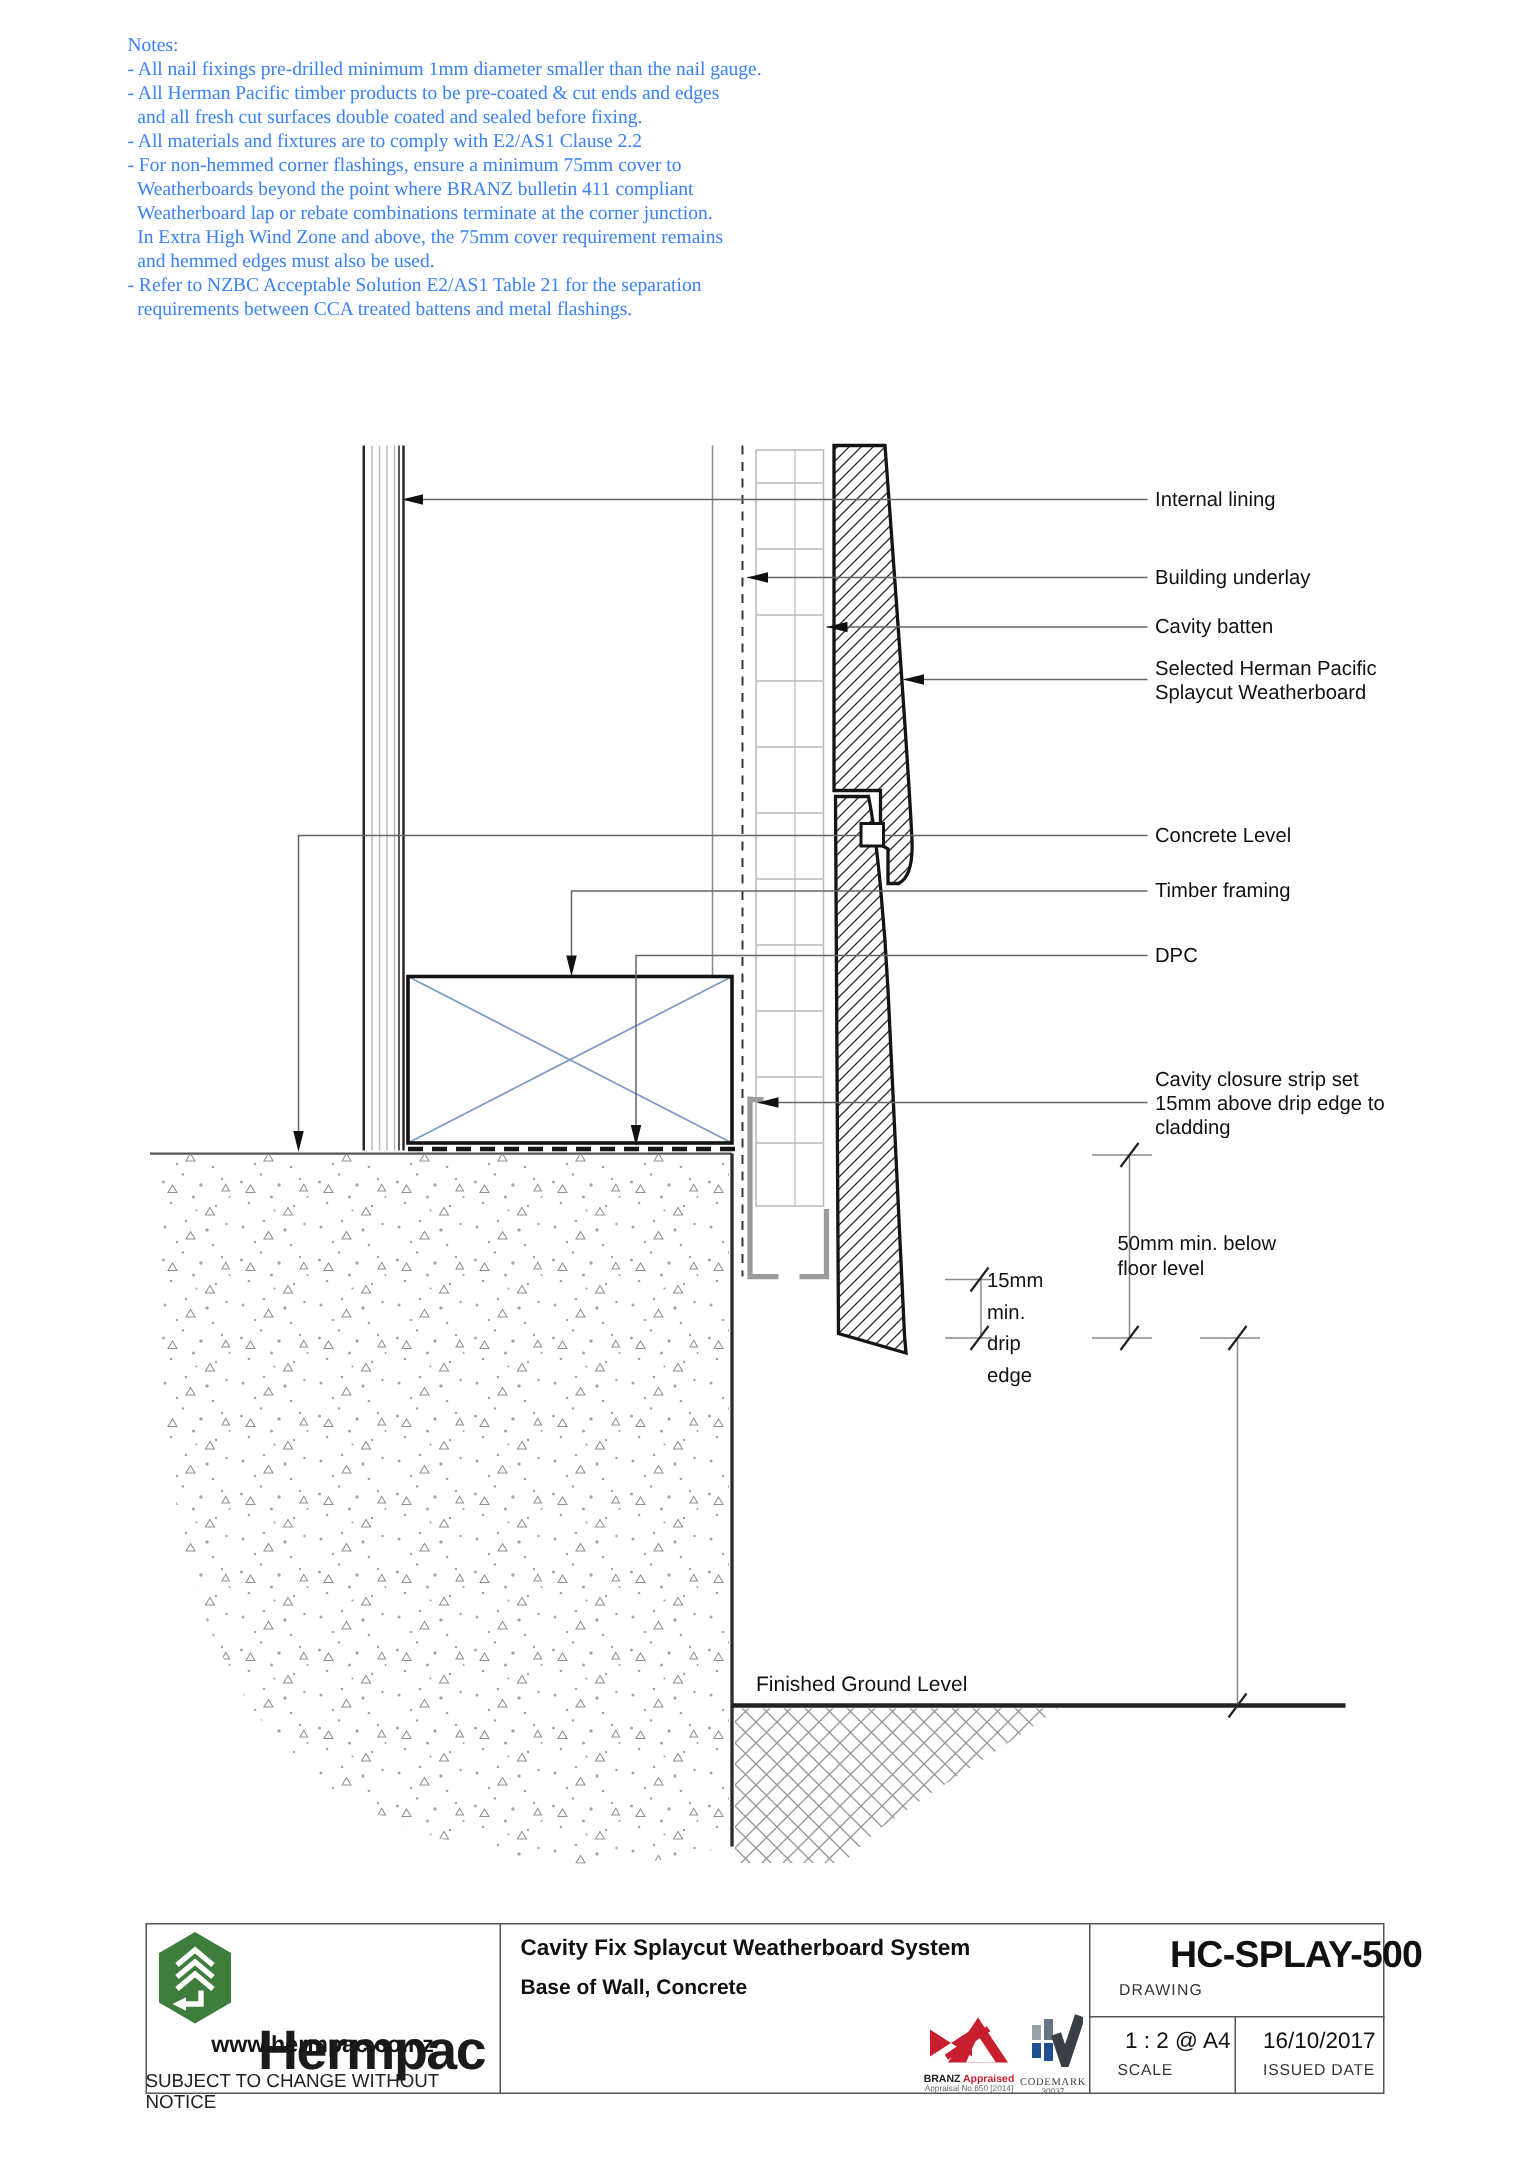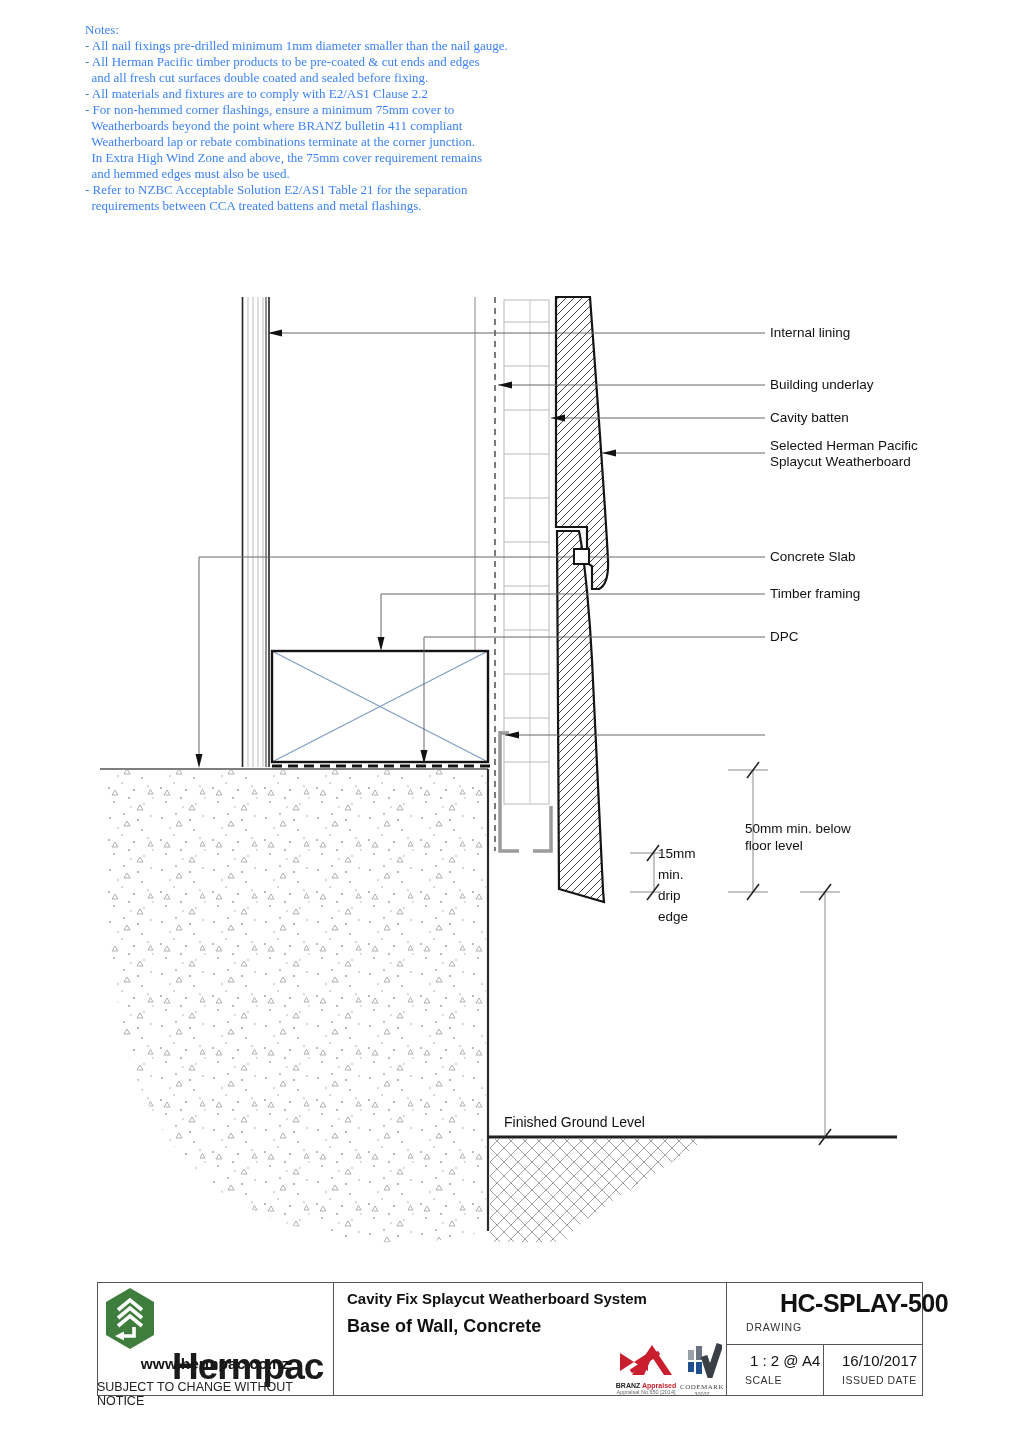--- a/index.html
+++ b/index.html
@@ -14,21 +14,21 @@
   .tblock{position:absolute;left:97px;top:1282px;width:826px;height:114px;
           border:1px solid #555;box-sizing:border-box;background:#fff;}
   .vdiv,.hdiv{position:absolute;background:#555;}
   .brand{position:absolute;left:172px;top:1300px;font-size:37px;font-weight:700;
          letter-spacing:-1px;color:#1b1b1b;margin-top:46px;}
   .website{position:absolute;left:97px;top:1355px;width:236px;text-align:center;
            font-size:15.5px;font-weight:700;color:#161616;}
   .disclaimer{position:absolute;left:97px;top:1380px;width:236px;text-align:left;
               font-size:12.5px;color:#222;}
   .sysname{position:absolute;left:347px;top:1290px;font-size:15px;font-weight:700;}
-  .dtitle{position:absolute;left:347px;top:1316px;font-size:18px;font-weight:700;}
+  .dtitle{position:absolute;left:347px;top:1316px;font-size:14px;font-weight:700;}
   .dnum{position:absolute;left:780px;top:1289px;font-size:25px;font-weight:700;letter-spacing:-0.5px;}
   .dnumlab{position:absolute;left:746px;top:1321px;font-size:10.5px;letter-spacing:0.8px;color:#333;}
   .cellval{position:absolute;font-size:15px;color:#111;}
   .celllab{position:absolute;font-size:10.5px;letter-spacing:0.5px;color:#333;}
   .logobox{position:absolute;text-align:center;}
   .branztxt1{font-size:7px;font-weight:700;color:#222;margin-top:1px;}
   .branztxt1 span{color:#c81e2e;}
   .branztxt2{font-size:5.5px;color:#666;}
   .cmtxt1{font-size:7px;letter-spacing:0.5px;color:#444;margin-top:1px;font-family:"Liberation Serif",serif;}
   .cmtxt2{font-size:5.5px;color:#666;}
@@ -171,23 +171,26 @@
       <line x1="819" y1="900" x2="831" y2="884"></line>
       <line x1="819" y1="1145" x2="831" y2="1129"></line>
     </g>
   </svg>
 
   <div class="lbl" style="left:770px;top:325px">Internal lining</div>
   <div class="lbl" style="left:770px;top:377px">Building underlay</div>
   <div class="lbl" style="left:770px;top:410px">Cavity batten</div>
   <div class="lbl" style="left:770px;top:438px">Selected Herman Pacific
 Splaycut Weatherboard</div>
-  <div class="lbl" style="left:770px;top:549px">Concrete Slab</div>
+  <div class="lbl" style="left:770px;top:549px">Concrete Level</div>
   <div class="lbl" style="left:770px;top:586px">Timber framing</div>
   <div class="lbl" style="left:770px;top:629px">DPC</div>
+  <div class="lbl" style="left:770px;top:712px">Cavity closure strip set
+15mm above drip edge to
+cladding</div>
 
   <div class="lbl ctr" style="left:658px;top:843px;width:60px;line-height:21px">15mm
 min.
 drip
 edge</div>
   <div class="lbl ctr" style="left:745px;top:820px;width:140px;line-height:17px">50mm min. below
 floor level</div>
   <div class="lbl" style="left:504px;top:1114px;font-size:14px">Finished Ground Level</div>
 
   <div class="tblock"></div>

